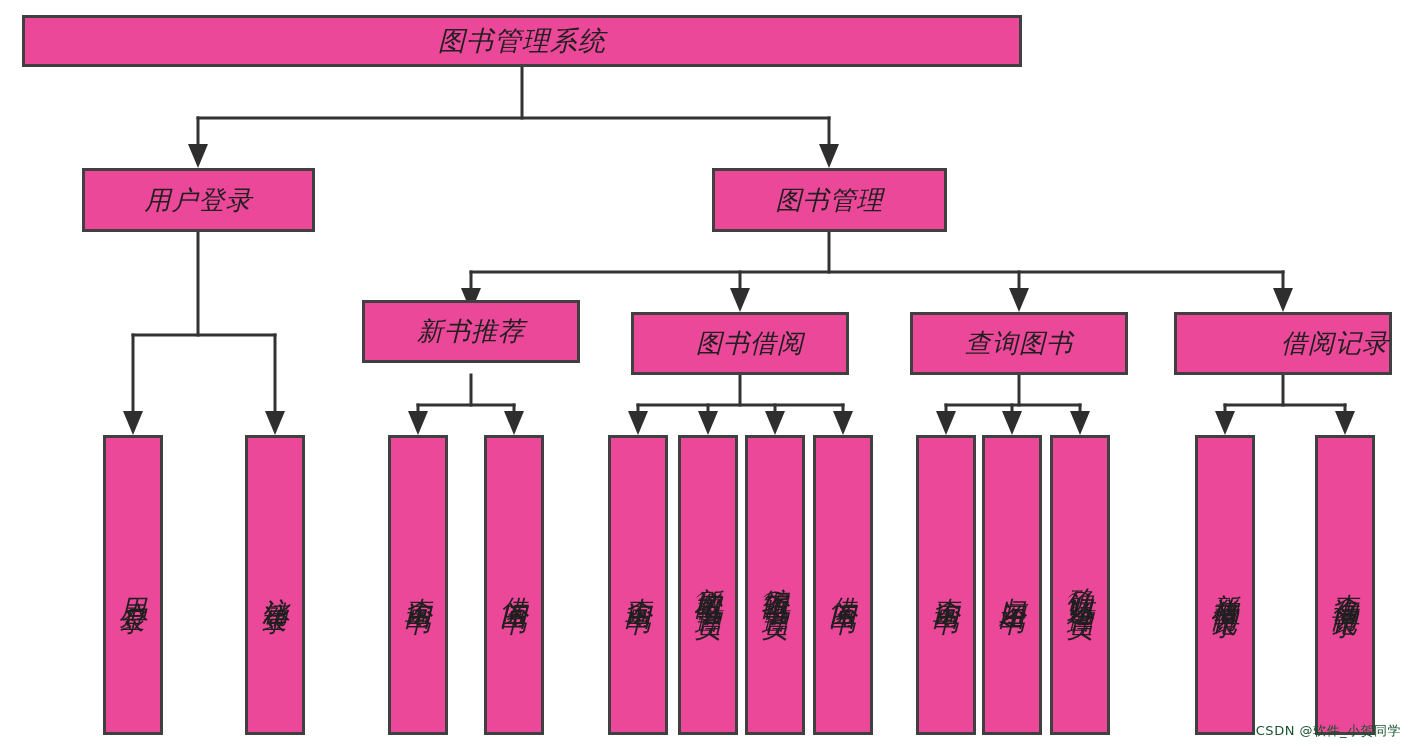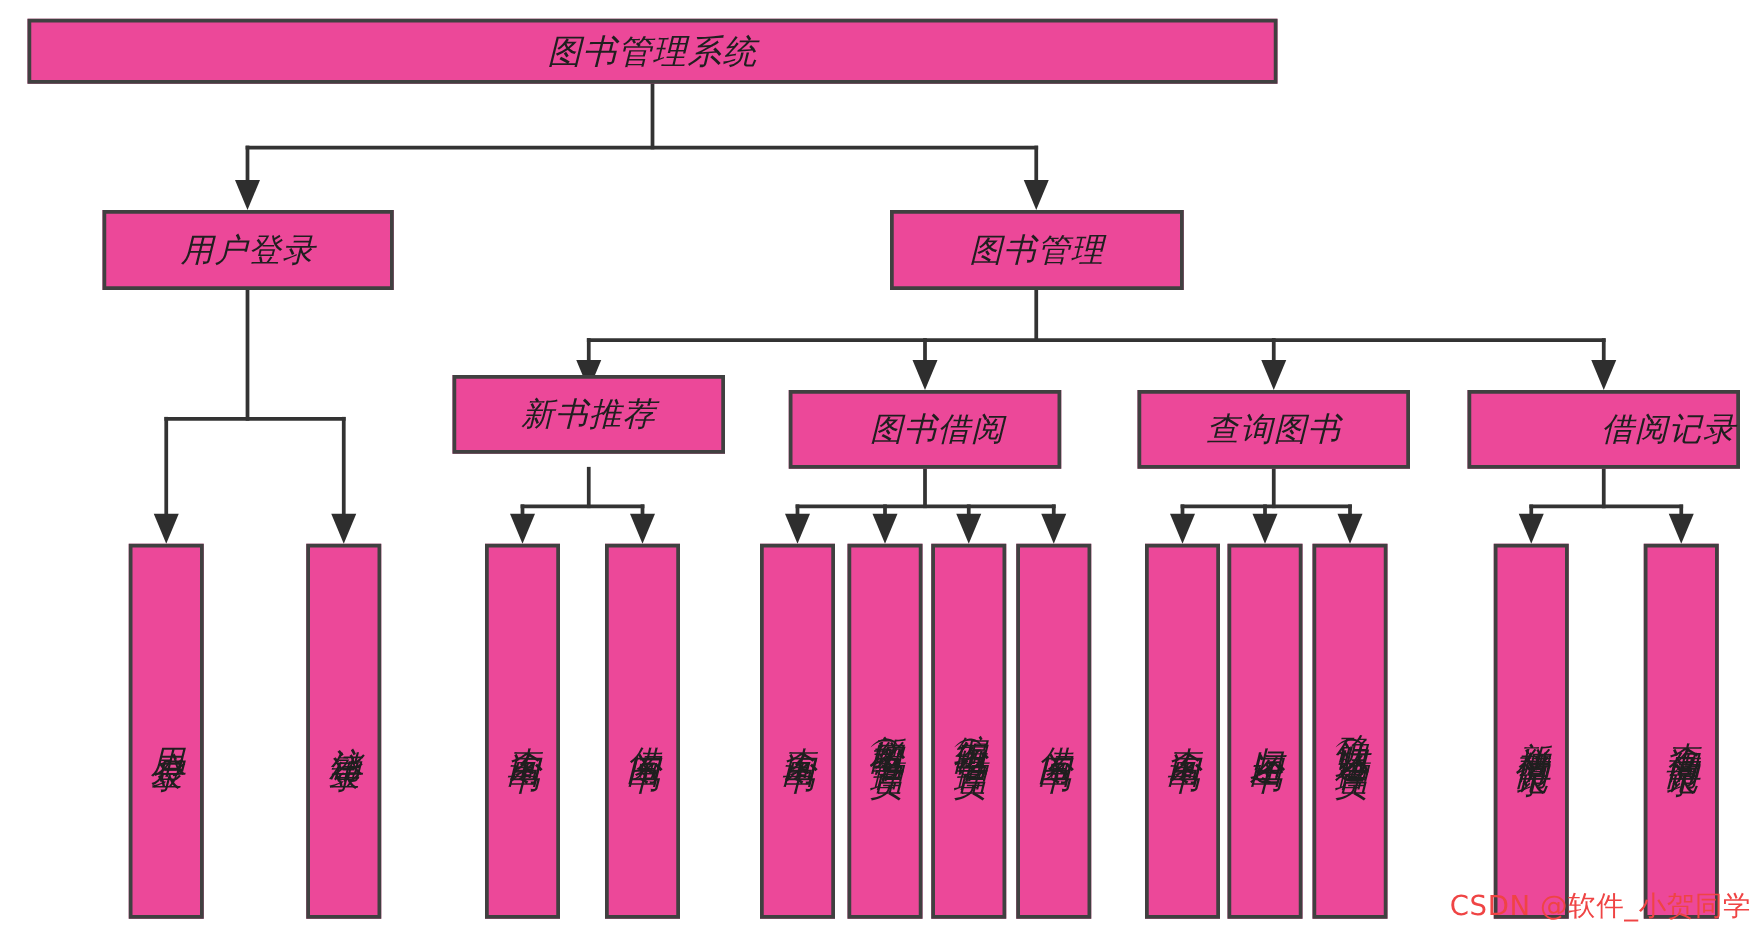--- a/index.html
+++ b/index.html
@@ -43,22 +43,22 @@
     font-size: 26px;
     line-height: 1;
     letter-spacing: 4px;
     white-space: nowrap;
     color: #1f1f1f;
   }
   .watermark {
     position: absolute;
     right: 4px;
     bottom: 7px;
-    font-size: 22px;
-    color: #ef4444;
+    font-size: 13px;
+    color: #14532d;
     letter-spacing: 0.5px;
     z-index: 5;
     white-space: nowrap;
   }
 </style>
 </head>
 <body>
 
 <div class="stage">
 

